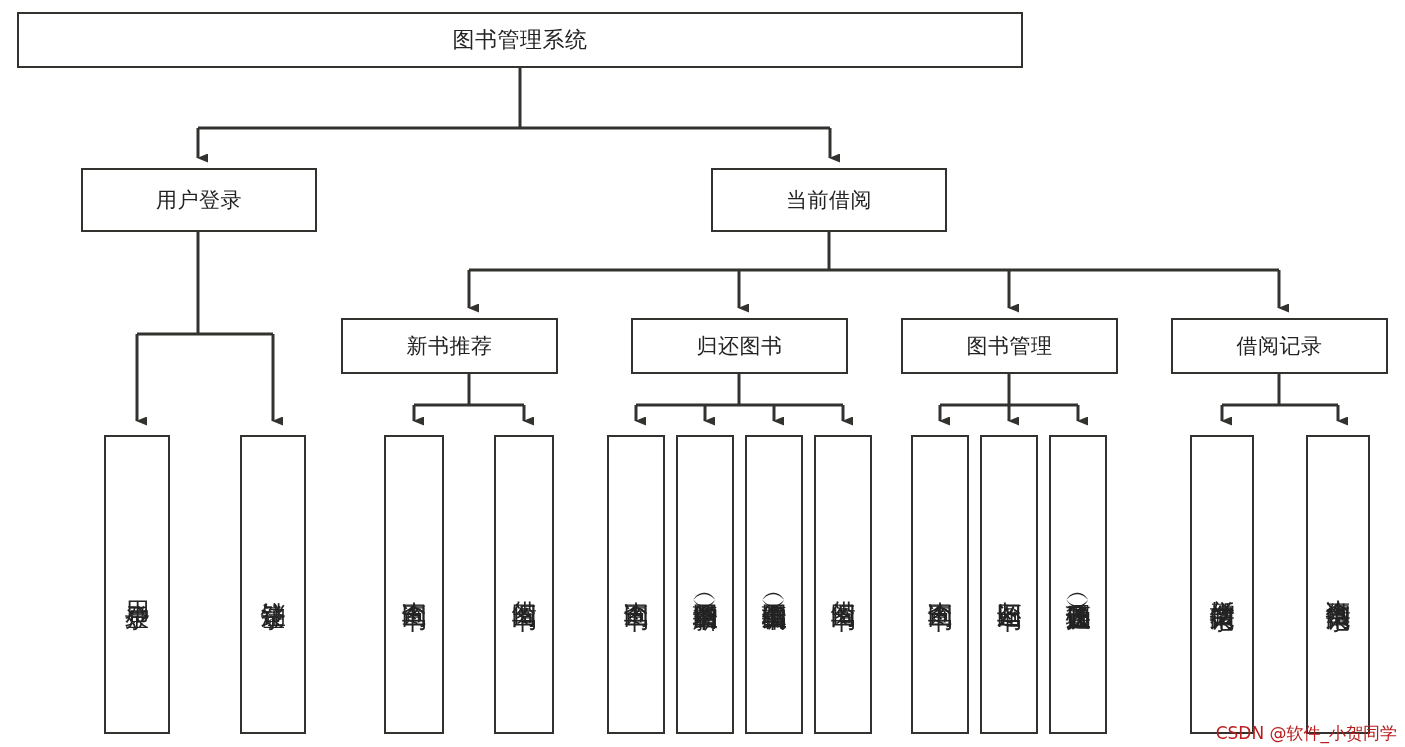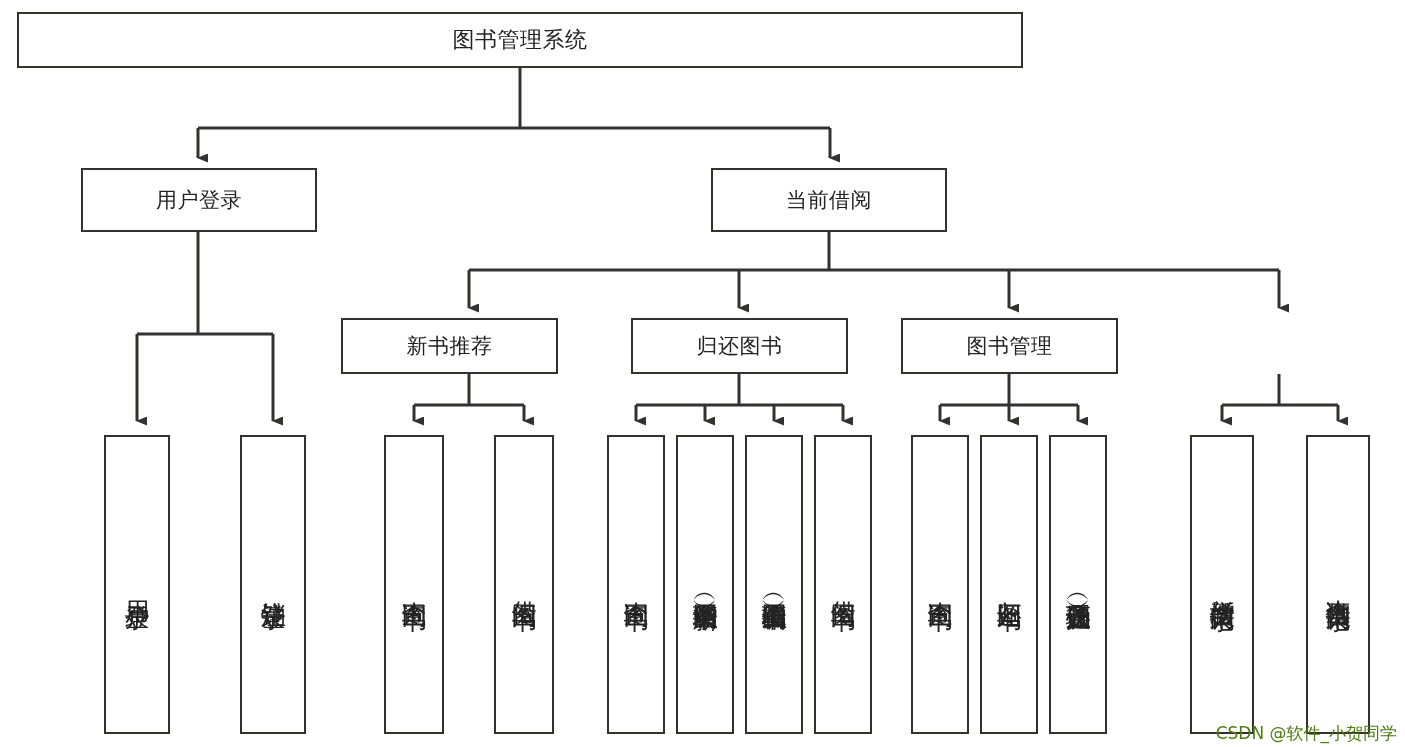--- a/index.html
+++ b/index.html
@@ -66,21 +66,21 @@
   }
   .node.vertical.tall-text .node-label {
     max-height: 286px;
     letter-spacing: 0px;
   }
   #watermark {
     position: absolute;
     right: 8px;
     bottom: 2px;
     font-size: 17px;
-    color: #4d7c0f;
+    color: #b91c1c;
     white-space: nowrap;
     font-family: "DejaVu Sans", "Liberation Sans", sans-serif;
   }
 </style>
 </head>
 <body>
 
 <div id="diagram-root">
 
   <svg id="diagram-svg" viewBox="0 0 1405 747">
@@ -148,20 +148,23 @@
 
   <div class="node horizontal" style="left:341px; top:318px; width:217px; height:56px;">
     <span class="node-label">新书推荐</span>
   </div>
   <div class="node horizontal" style="left:631px; top:318px; width:217px; height:56px;">
     <span class="node-label">归还图书</span>
   </div>
   <div class="node horizontal" style="left:901px; top:318px; width:217px; height:56px;">
     <span class="node-label">图书管理</span>
   </div>
+  <div class="node horizontal" style="left:1171px; top:318px; width:217px; height:56px;">
+    <span class="node-label">借阅记录</span>
+  </div>
 
   <div class="node vertical" style="left:104px; top:435px; width:66px; height:299px;">
     <span class="node-label">用户登录</span>
   </div>
   <div class="node vertical" style="left:240px; top:435px; width:66px; height:299px;">
     <span class="node-label">注销登录</span>
   </div>
 
   <div class="node vertical" style="left:384px; top:435px; width:60px; height:299px;">
     <span class="node-label">查询图书</span>

